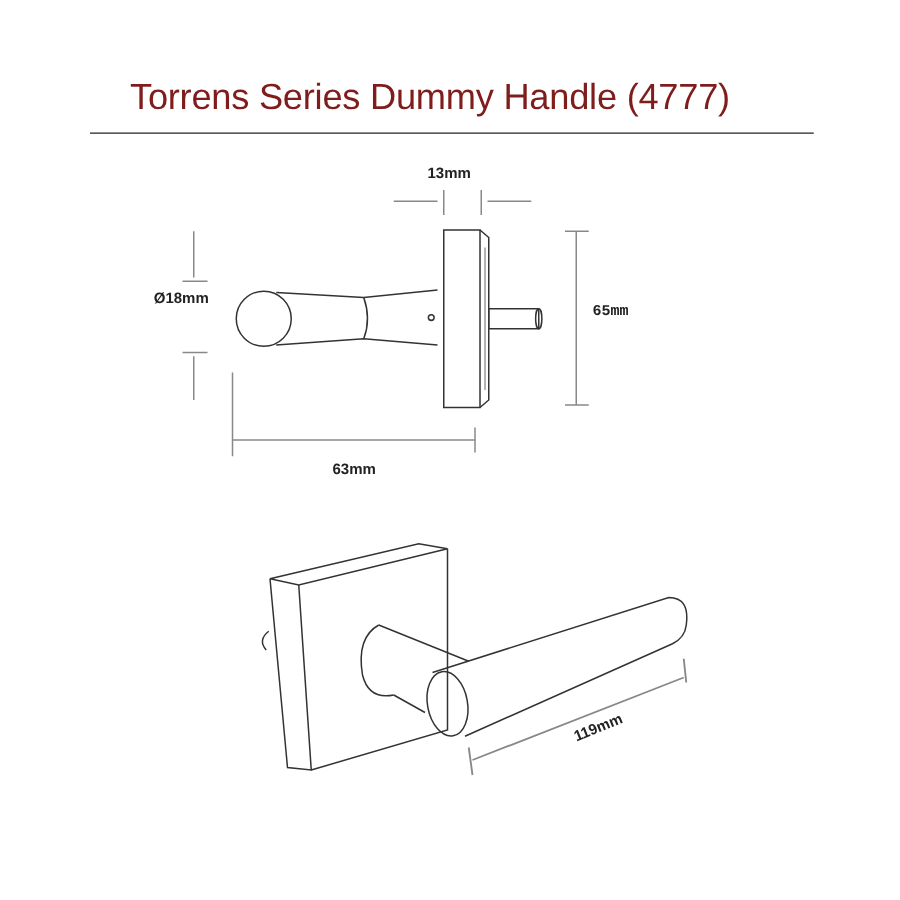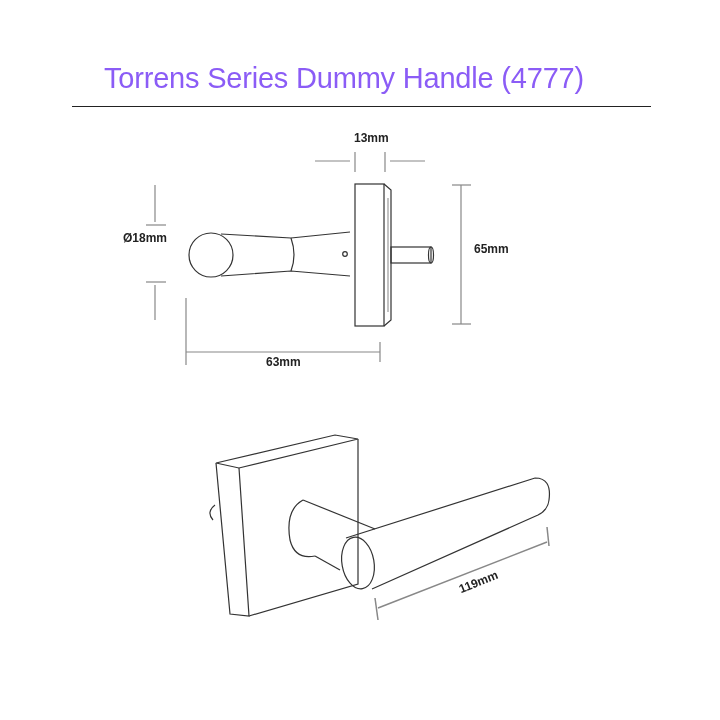--- a/index.html
+++ b/index.html
@@ -1,17 +1,17 @@
 <!DOCTYPE html>
 <html><head>
 <meta charset="utf-8">
 <style>
   html, body { margin:0; padding:0; background:#ffffff; }
   body { width:720px; height:720px; position:relative; overflow:hidden; font-family:"Liberation Sans", sans-serif; }
-  .title { position:absolute; left:104px; top:62px; font-size:29px; color:#8b5cf6; letter-spacing:-0.2px; white-space:nowrap; }
+  .title { position:absolute; left:104px; top:62px; font-size:29px; color:#7f1d1d; letter-spacing:-0.2px; white-space:nowrap; }
   .rule { position:absolute; left:72px; top:106px; width:579px; height:1px; background:#222; }
   .label { position:absolute; font-size:12px; font-weight:bold; color:#222; white-space:nowrap; }
   svg { position:absolute; left:0; top:0; }
 </style>
 </head>
 <body>
 
 <div class="title">Torrens Series Dummy Handle (4777)</div>
 <div class="rule"></div>
 
@@ -70,17 +70,17 @@
     <ellipse cx="358" cy="563" rx="16" ry="26" transform="rotate(-10 358 563)"></ellipse>
     <path d="M 346 538 L 535 478 Q 552 478 549 500 Q 548 510 538 515 L 372 589"></path>
   </g>
   <g stroke="#888" stroke-width="1.5" fill="none">
     <line x1="378" y1="608" x2="547" y2="542"></line>
     <line x1="375" y1="598" x2="378" y2="620"></line>
     <line x1="547" y1="527" x2="549" y2="546"></line>
   </g>
 </svg>
 
-<div class="label" style="left:342px;top:131px;margin-left:12px;">13mm</div>
-<div class="label" style="left:474px;top:242px;">65mm</div>
+<div class="label" style="left:342px;top:131px;">13mm</div>
+<div class="label" style="left:474px;top:242px;font-family:Liberation Mono, monospace;">65mm</div>
 <div class="label" style="left:123px;top:231px;">Ø18mm</div>
-<div class="label" style="left:266px;top:355px;">63mm</div>
+<div class="label" style="left:266px;top:368px;">63mm</div>
 <div class="label" style="left:457px;top:583px;transform:rotate(-22deg);transform-origin:left top;">119mm</div>
 
 </body></html>

